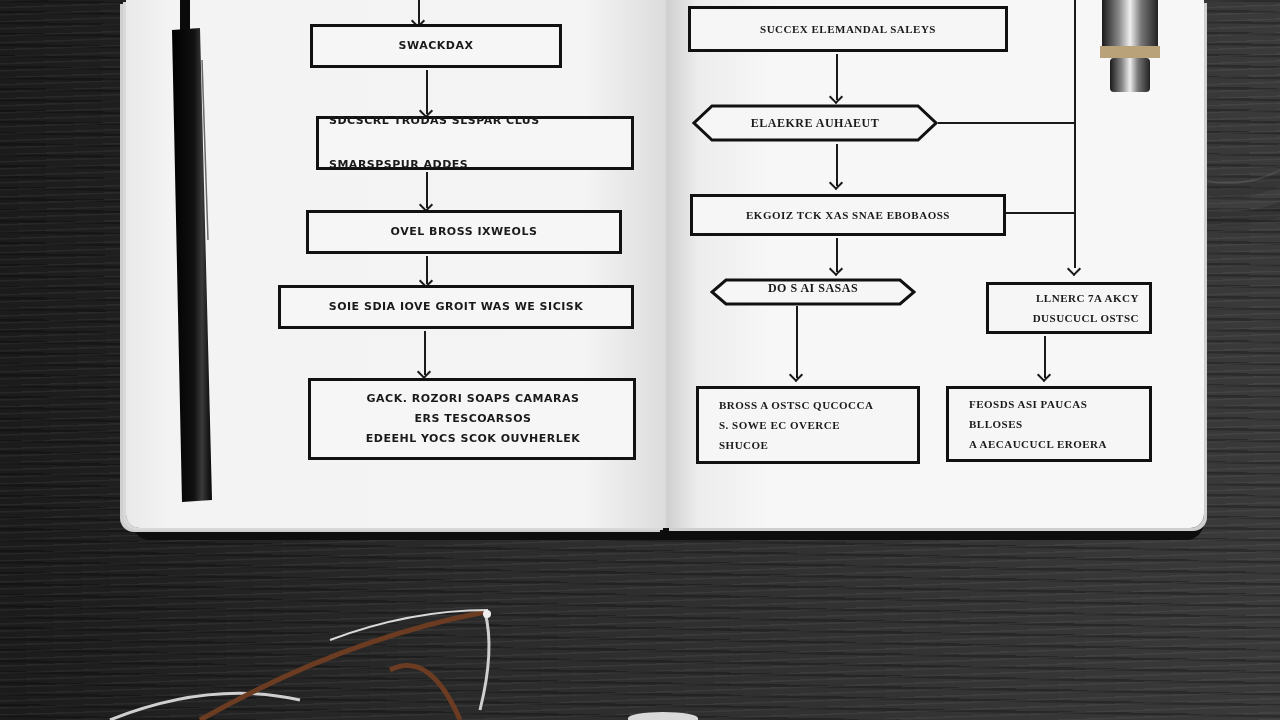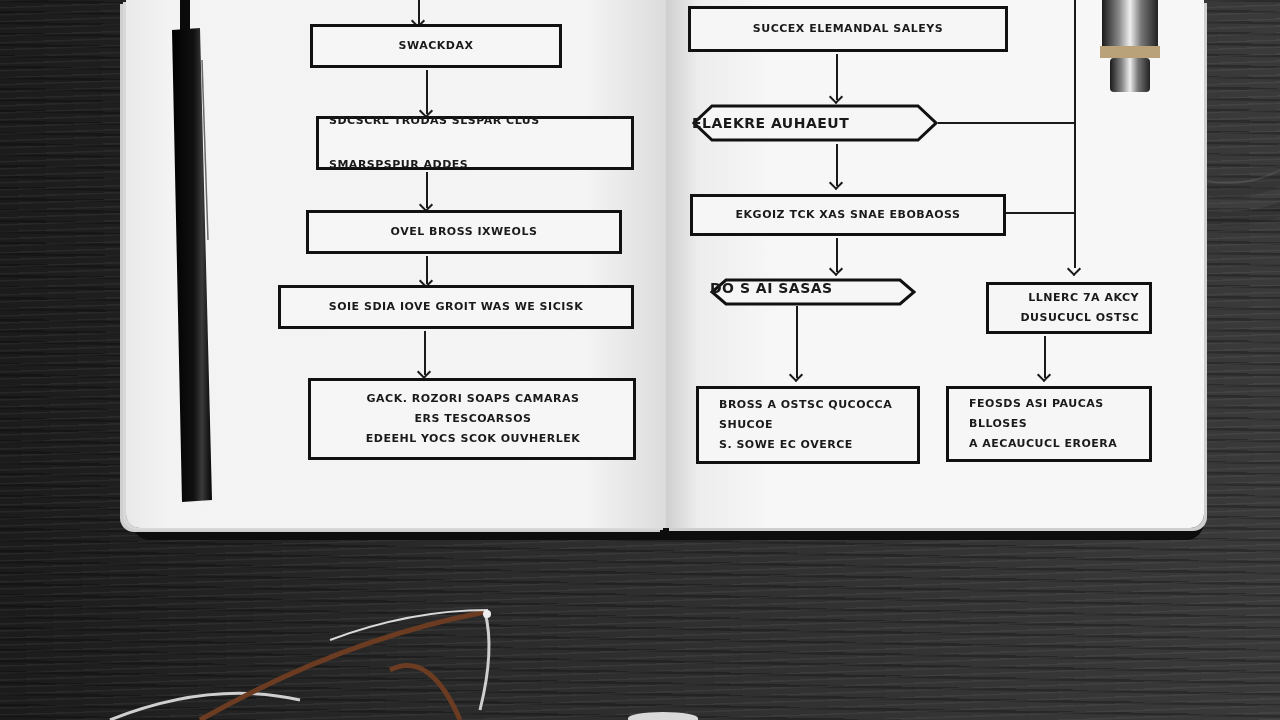--- a/index.html
+++ b/index.html
@@ -12,27 +12,27 @@
       linear-gradient(90deg,#1b1b1b 0%,#2c2c2c 40%,#333 70%,#3a3a3a 100%);}
   .desk-rings{position:absolute;right:-60px;top:-40px;width:220px;height:220px;border-radius:50%;
     border:2px solid rgba(255,255,255,0.08);box-shadow:0 0 0 14px rgba(0,0,0,0.12),0 0 0 28px rgba(255,255,255,0.05),0 0 0 42px rgba(0,0,0,0.1);}
   .notebook-shadow{position:absolute;left:132px;top:0;width:1072px;height:540px;background:#0d0d0d;border-radius:0 0 18px 18px;}
   .page{position:absolute;top:0;height:528px;background:#f2f2f2;}
   .page-left{left:126px;width:540px;border-radius:0 0 0 14px;
     background:linear-gradient(90deg,#e9e9e9 0%,#f3f3f3 8%,#f4f4f4 85%,#dcdcdc 100%);
     box-shadow:-3px 2px 0 #d8d8d8,-6px 4px 0 #cfcfcf;}
   .page-right{left:666px;width:538px;border-radius:0 0 14px 0;
     background:linear-gradient(90deg,#cfcfcf 0%,#ededed 6%,#f7f7f7 20%,#f7f7f7 100%);
-    box-shadow:3px 3px 0 #cfcfcf;}
+    box-shadow:3px 3px 0 #cfcfcf;font-family:Liberation Serif, serif;}
   .fc-box{position:absolute;border:3px solid #111;background:#f6f6f6;box-sizing:border-box;
     display:flex;flex-direction:column;justify-content:center;padding:0 10px;
     font-weight:bold;font-size:11px;color:#1a1a1a;letter-spacing:0.5px;line-height:20px;white-space:nowrap;}
   .fc-box.center{align-items:center;}
-  .fc-hex{position:absolute;box-sizing:border-box;font-weight:bold;font-size:14px;color:#1a1a1a;
-    display:flex;align-items:center;letter-spacing:0.5px;}
+  .fc-hex{position:absolute;box-sizing:border-box;font-weight:bold;font-size:12px;color:#1a1a1a;
+    display:flex;align-items:center;justify-content:center;letter-spacing:0.5px;}
   .fc-hex svg{position:absolute;inset:0;}
   .fc-hex span{position:relative;}
   .arrow{position:absolute;width:2px;background:#1a1a1a;}
   .arrow::after{content:"";position:absolute;left:-5px;bottom:-2px;width:8px;height:8px;
     border-right:2px solid #1a1a1a;border-bottom:2px solid #1a1a1a;transform:rotate(45deg);}
   .line{position:absolute;background:#1a1a1a;}
   .pen-left{position:absolute;left:168px;top:0;width:50px;height:502px;}
   .pen-right{position:absolute;left:1096px;top:0;width:66px;height:94px;}
   .glasses{position:absolute;left:90px;top:600px;width:420px;height:120px;}
   .cup{position:absolute;left:628px;top:712px;width:70px;height:12px;border-radius:50% 50% 0 0;background:#d9d9d9;}
@@ -114,22 +114,22 @@
   <div class="fc-box center" style="left:320px;top:282px;width:166px;height:52px;align-items:flex-end;">
     <span>LLNERC 7A AKCY</span>
     <span>DUSUCUCL OSTSC</span>
   </div>
 
   <div class="arrow" style="left:130px;top:306px;height:72px;"></div>
   <div class="arrow" style="left:378px;top:336px;height:42px;"></div>
 
   <div class="fc-box" style="left:30px;top:386px;width:224px;height:78px;padding-left:20px;">
     <span>BROSS A OSTSC QUCOCCA</span>
+    <span>S. SOWE EC OVERCE</span>
     <span>SHUCOE</span>
-    <span>S. SOWE EC OVERCE</span>
   </div>
 
   <div class="fc-box" style="left:280px;top:386px;width:206px;height:76px;padding-left:20px;">
     <span>FEOSDS ASI PAUCAS</span>
     <span>BLLOSES</span>
     <span>A AECAUCUCL EROERA</span>
   </div>
 </div>
 
 <svg class="pen-left" viewBox="0 0 50 502">

